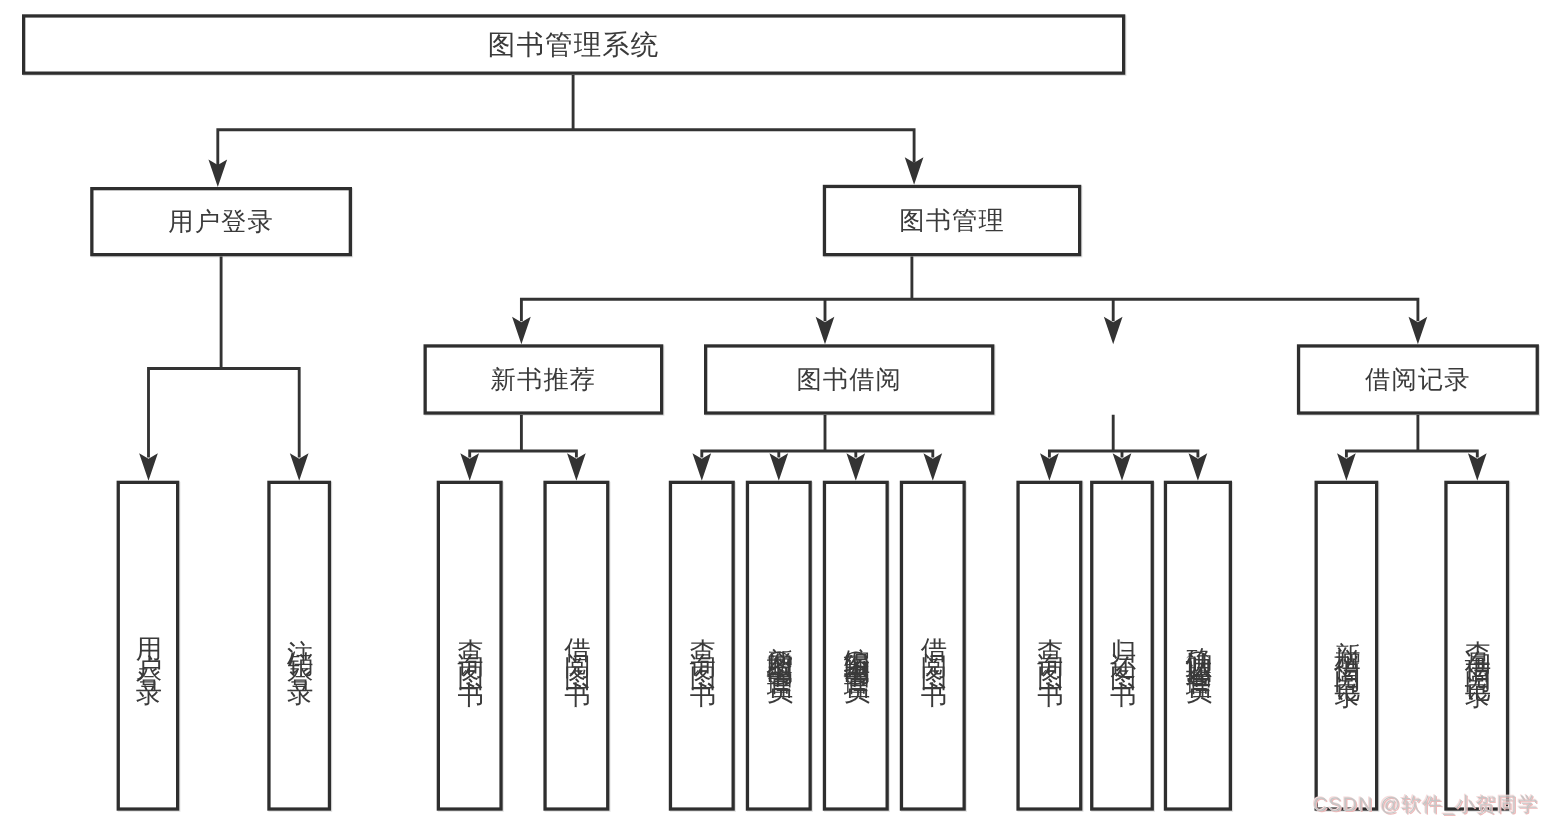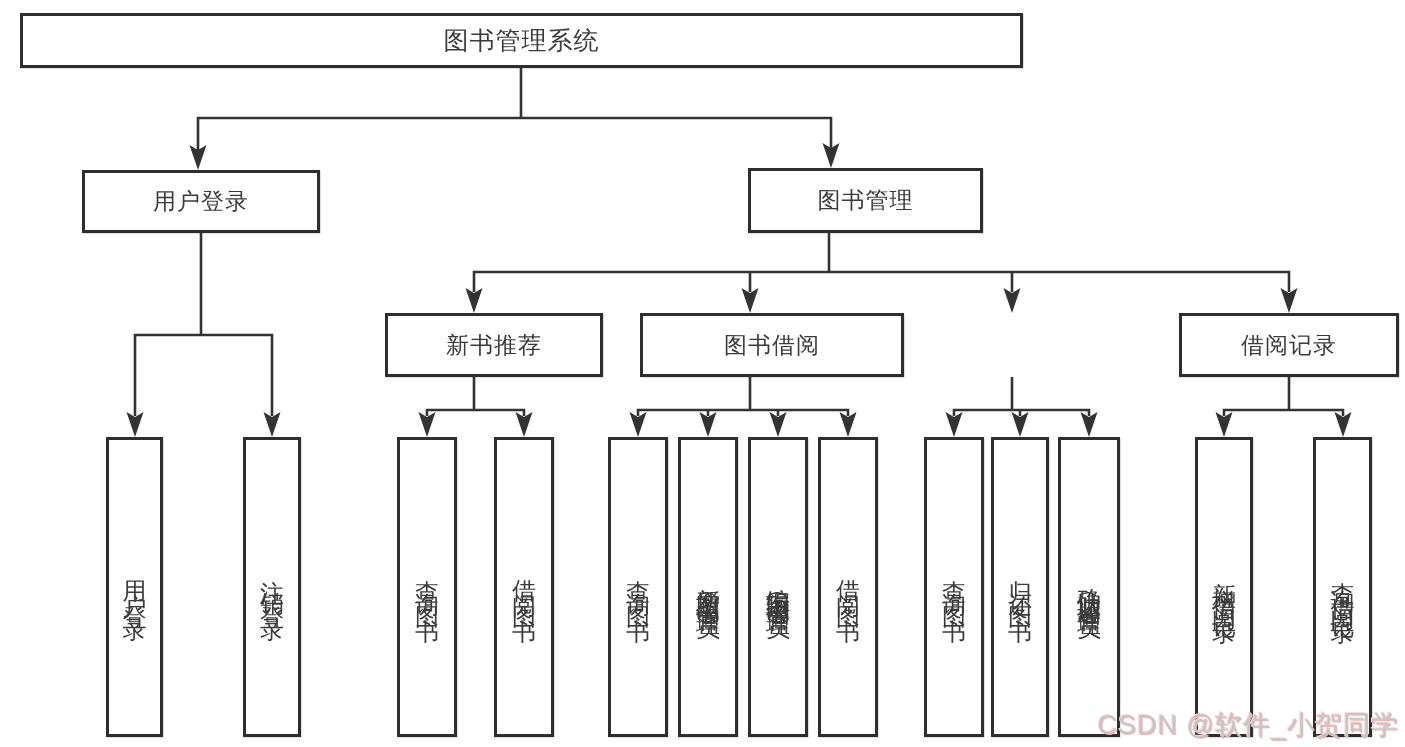--- a/index.html
+++ b/index.html
@@ -28,21 +28,21 @@
     font-size:24px;
     color:#3a3a3a;
     white-space:nowrap;
   }
   .sp4 span{letter-spacing:13px;}
   .sp6 span{letter-spacing:8px;}
   .sp9 span{letter-spacing:4px;}
   .watermark{
     position:absolute;
     right:6px;bottom:4px;
-    font-size:27px;
+    font-size:18px;
     color:#c6c6c6;
     text-shadow:1px 1px 0 #edb9b9,-1px -1px 0 #f6dcdc;
     letter-spacing:1px;
     white-space:nowrap;
   }
 </style>
 </head>
 <body>
 
 <div class="canvas">

